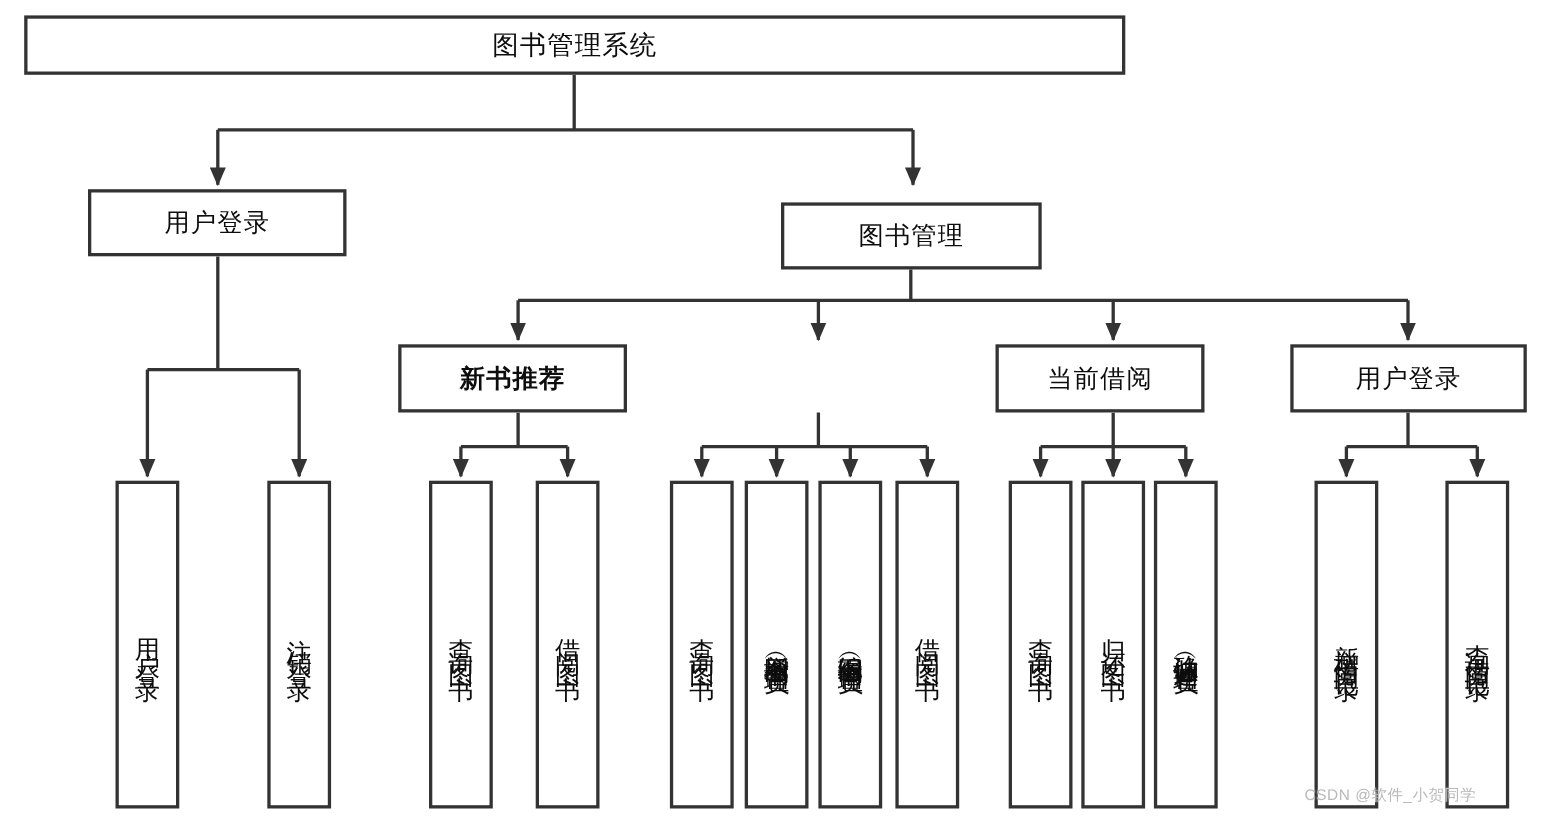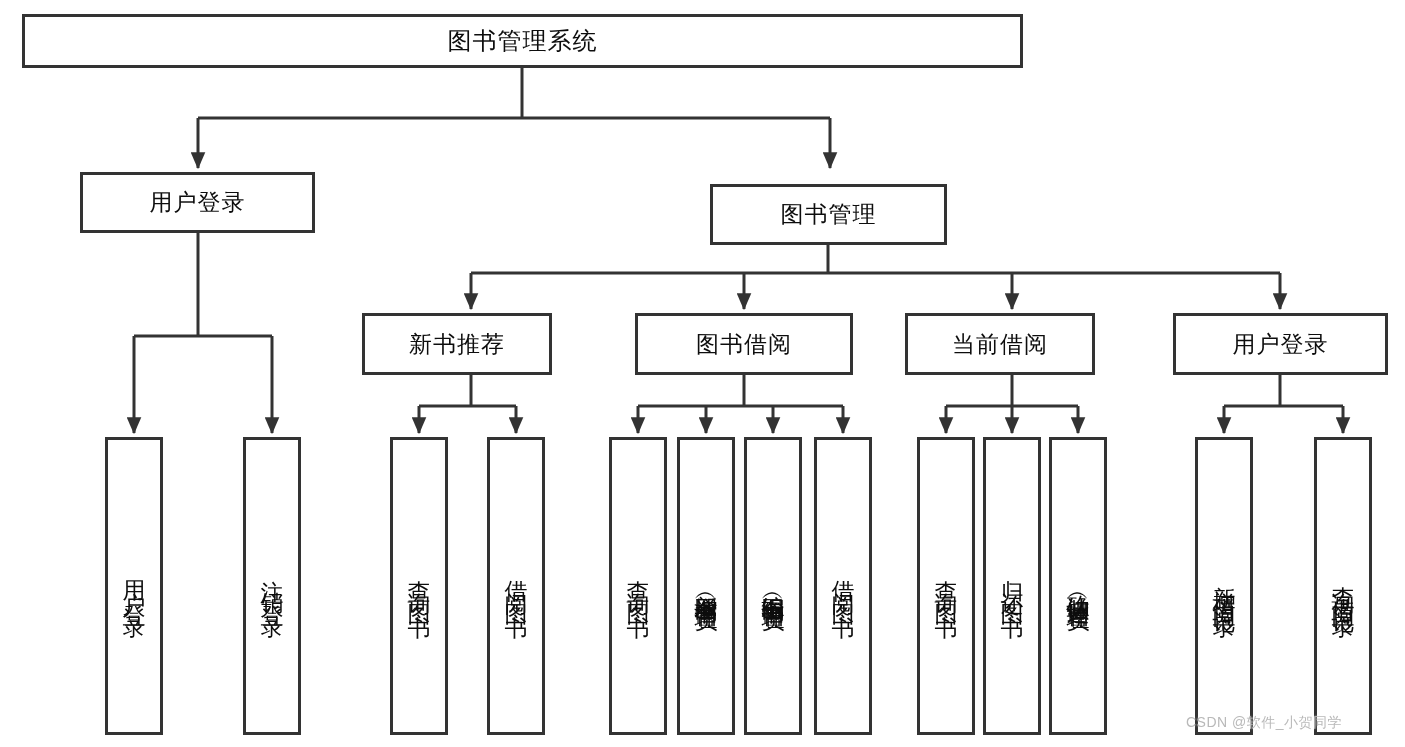--- a/index.html
+++ b/index.html
@@ -105,25 +105,22 @@
     <span>图书管理系统</span>
   </div>
 
   <div class="box h" style="left:80px;top:172px;width:235px;height:61px;">
     <span>用户登录</span>
   </div>
   <div class="box h" style="left:710px;top:172px;width:237px;height:61px;margin-top:12px;">
     <span>图书管理</span>
   </div>
 
-  <div class="box h" style="left:362px;top:313px;width:190px;height:62px;">
+  <div class="box h" style="left:362px;top:313px;width:208px;height:62px;font-weight:bold;">
     <span>新书推荐</span>
-  </div>
-  <div class="box h" style="left:635px;top:313px;width:218px;height:62px;">
-    <span>图书借阅</span>
   </div>
   <div class="box h" style="left:905px;top:313px;width:190px;height:62px;">
     <span>当前借阅</span>
   </div>
   <div class="box h" style="left:1173px;top:313px;width:215px;height:62px;">
     <span>用户登录</span>
   </div>
 
   <div class="box v" style="left:105px;top:437px;width:58px;height:298px;">
     <span>用户登录</span>

